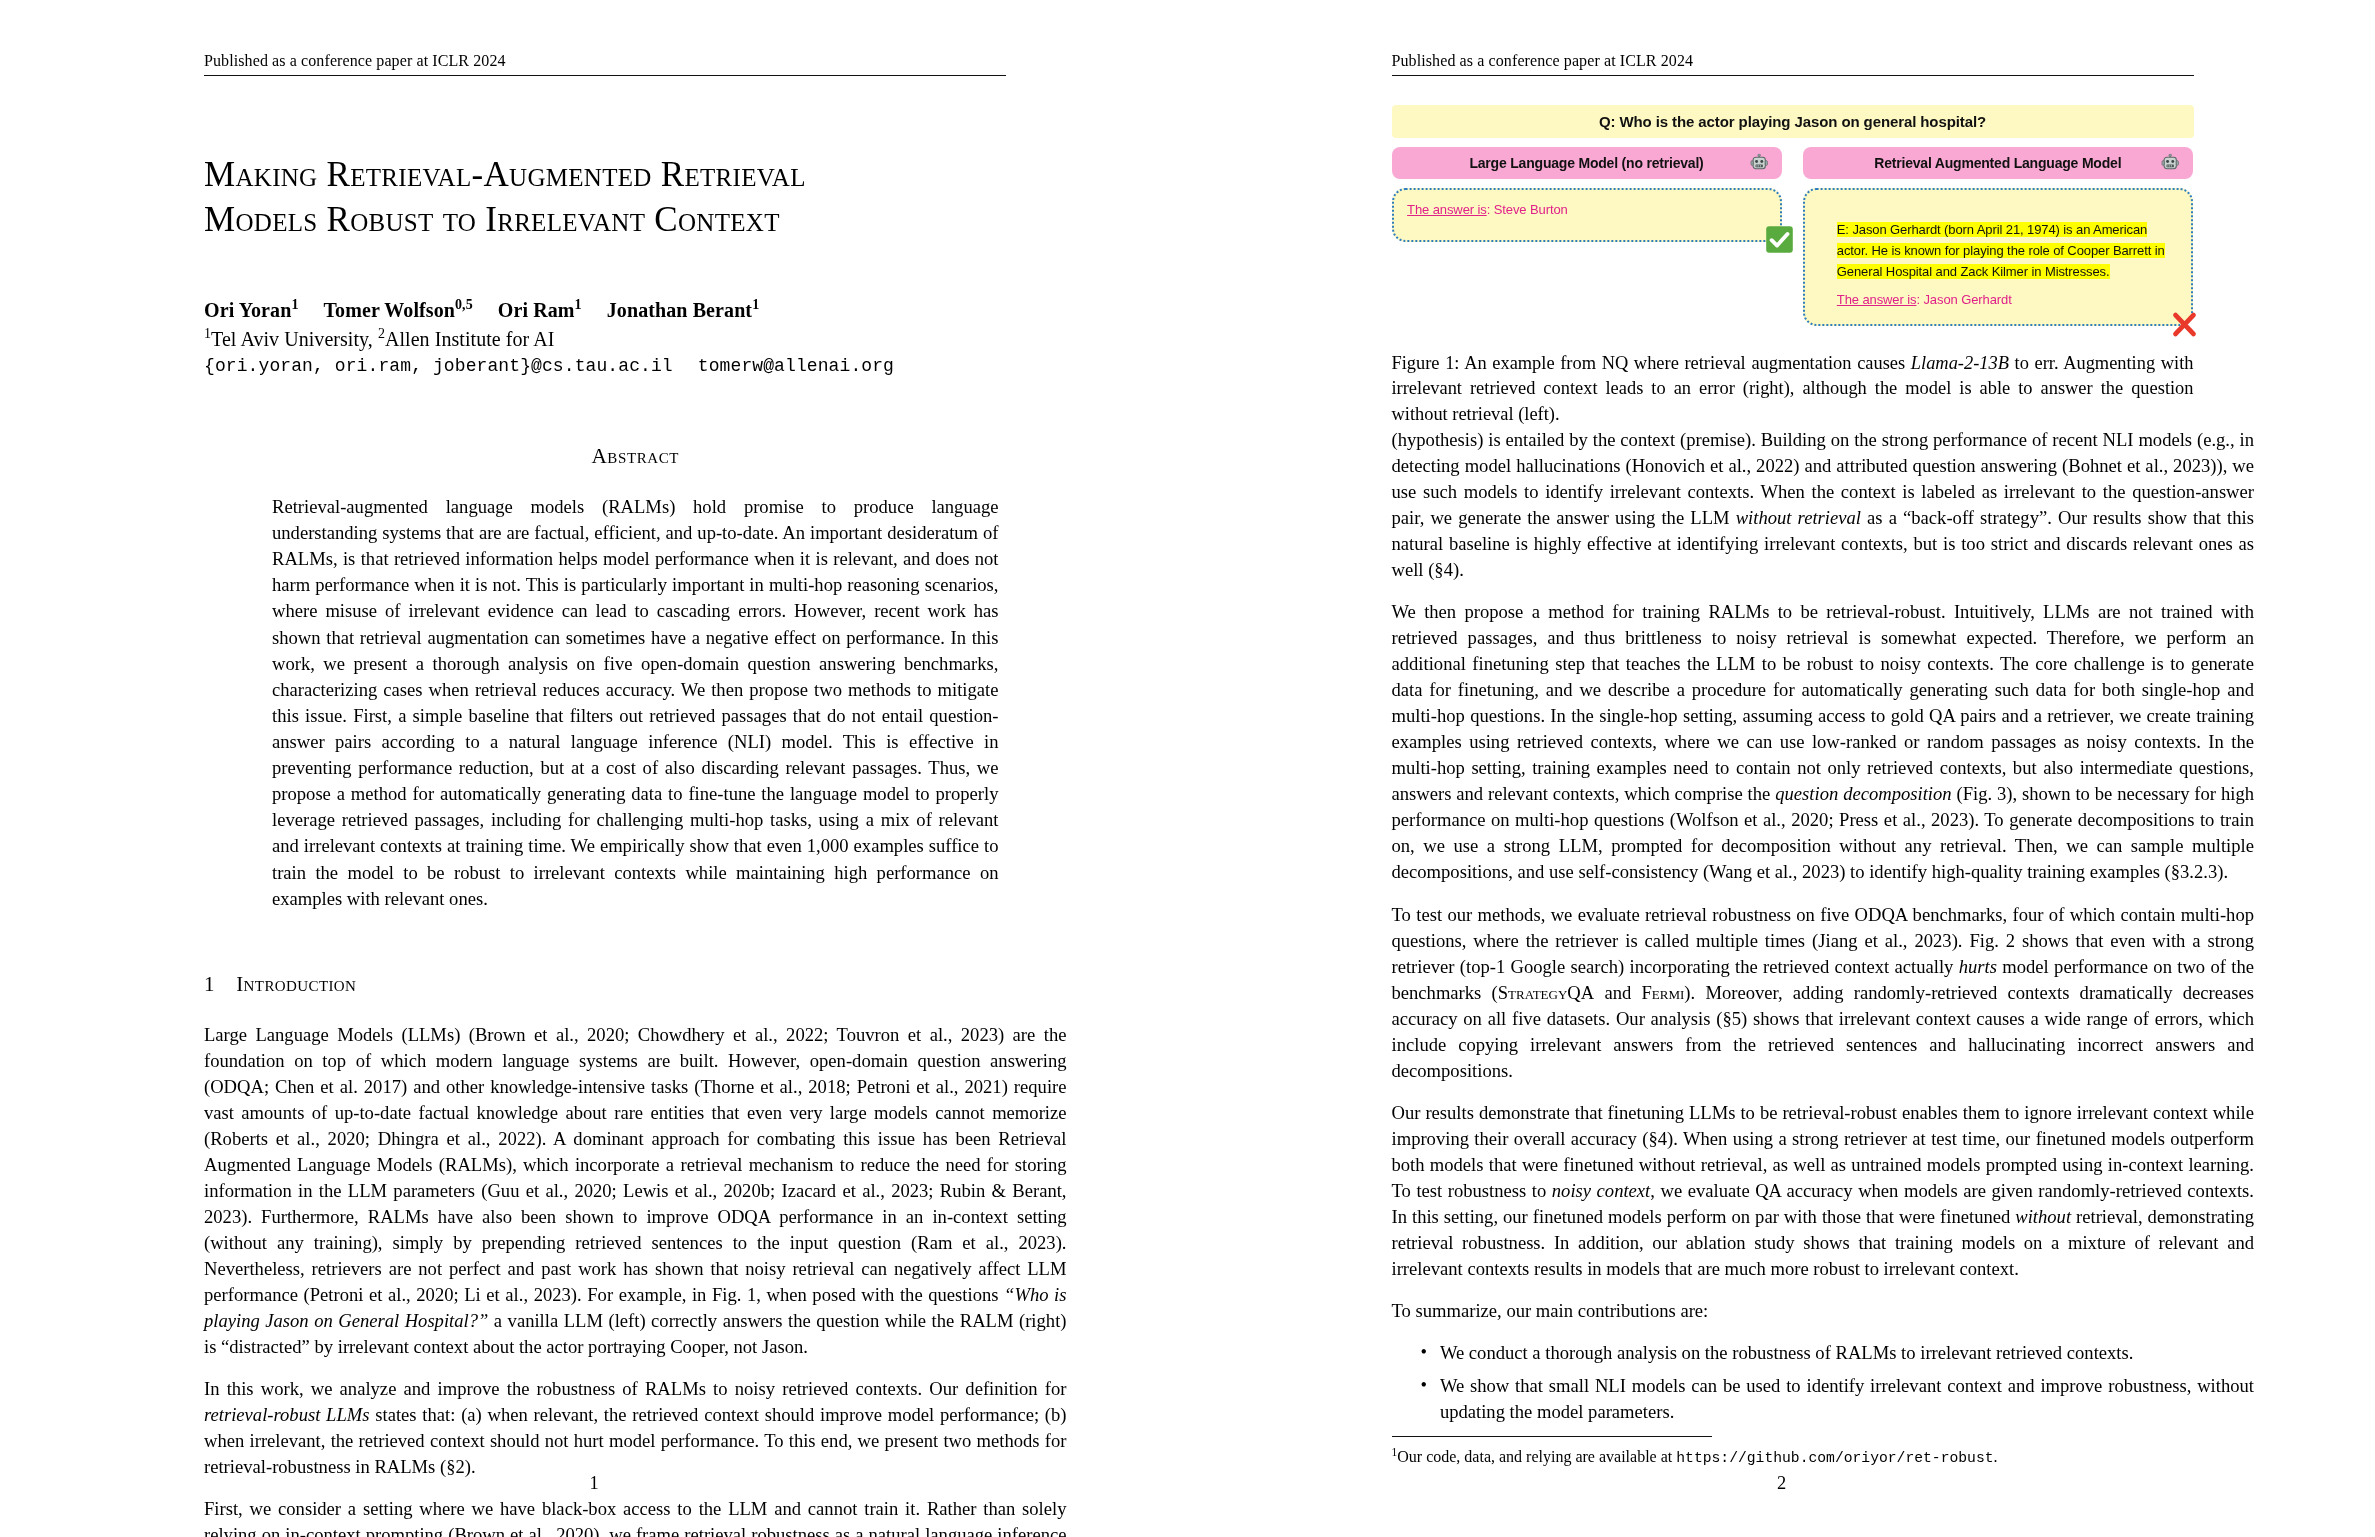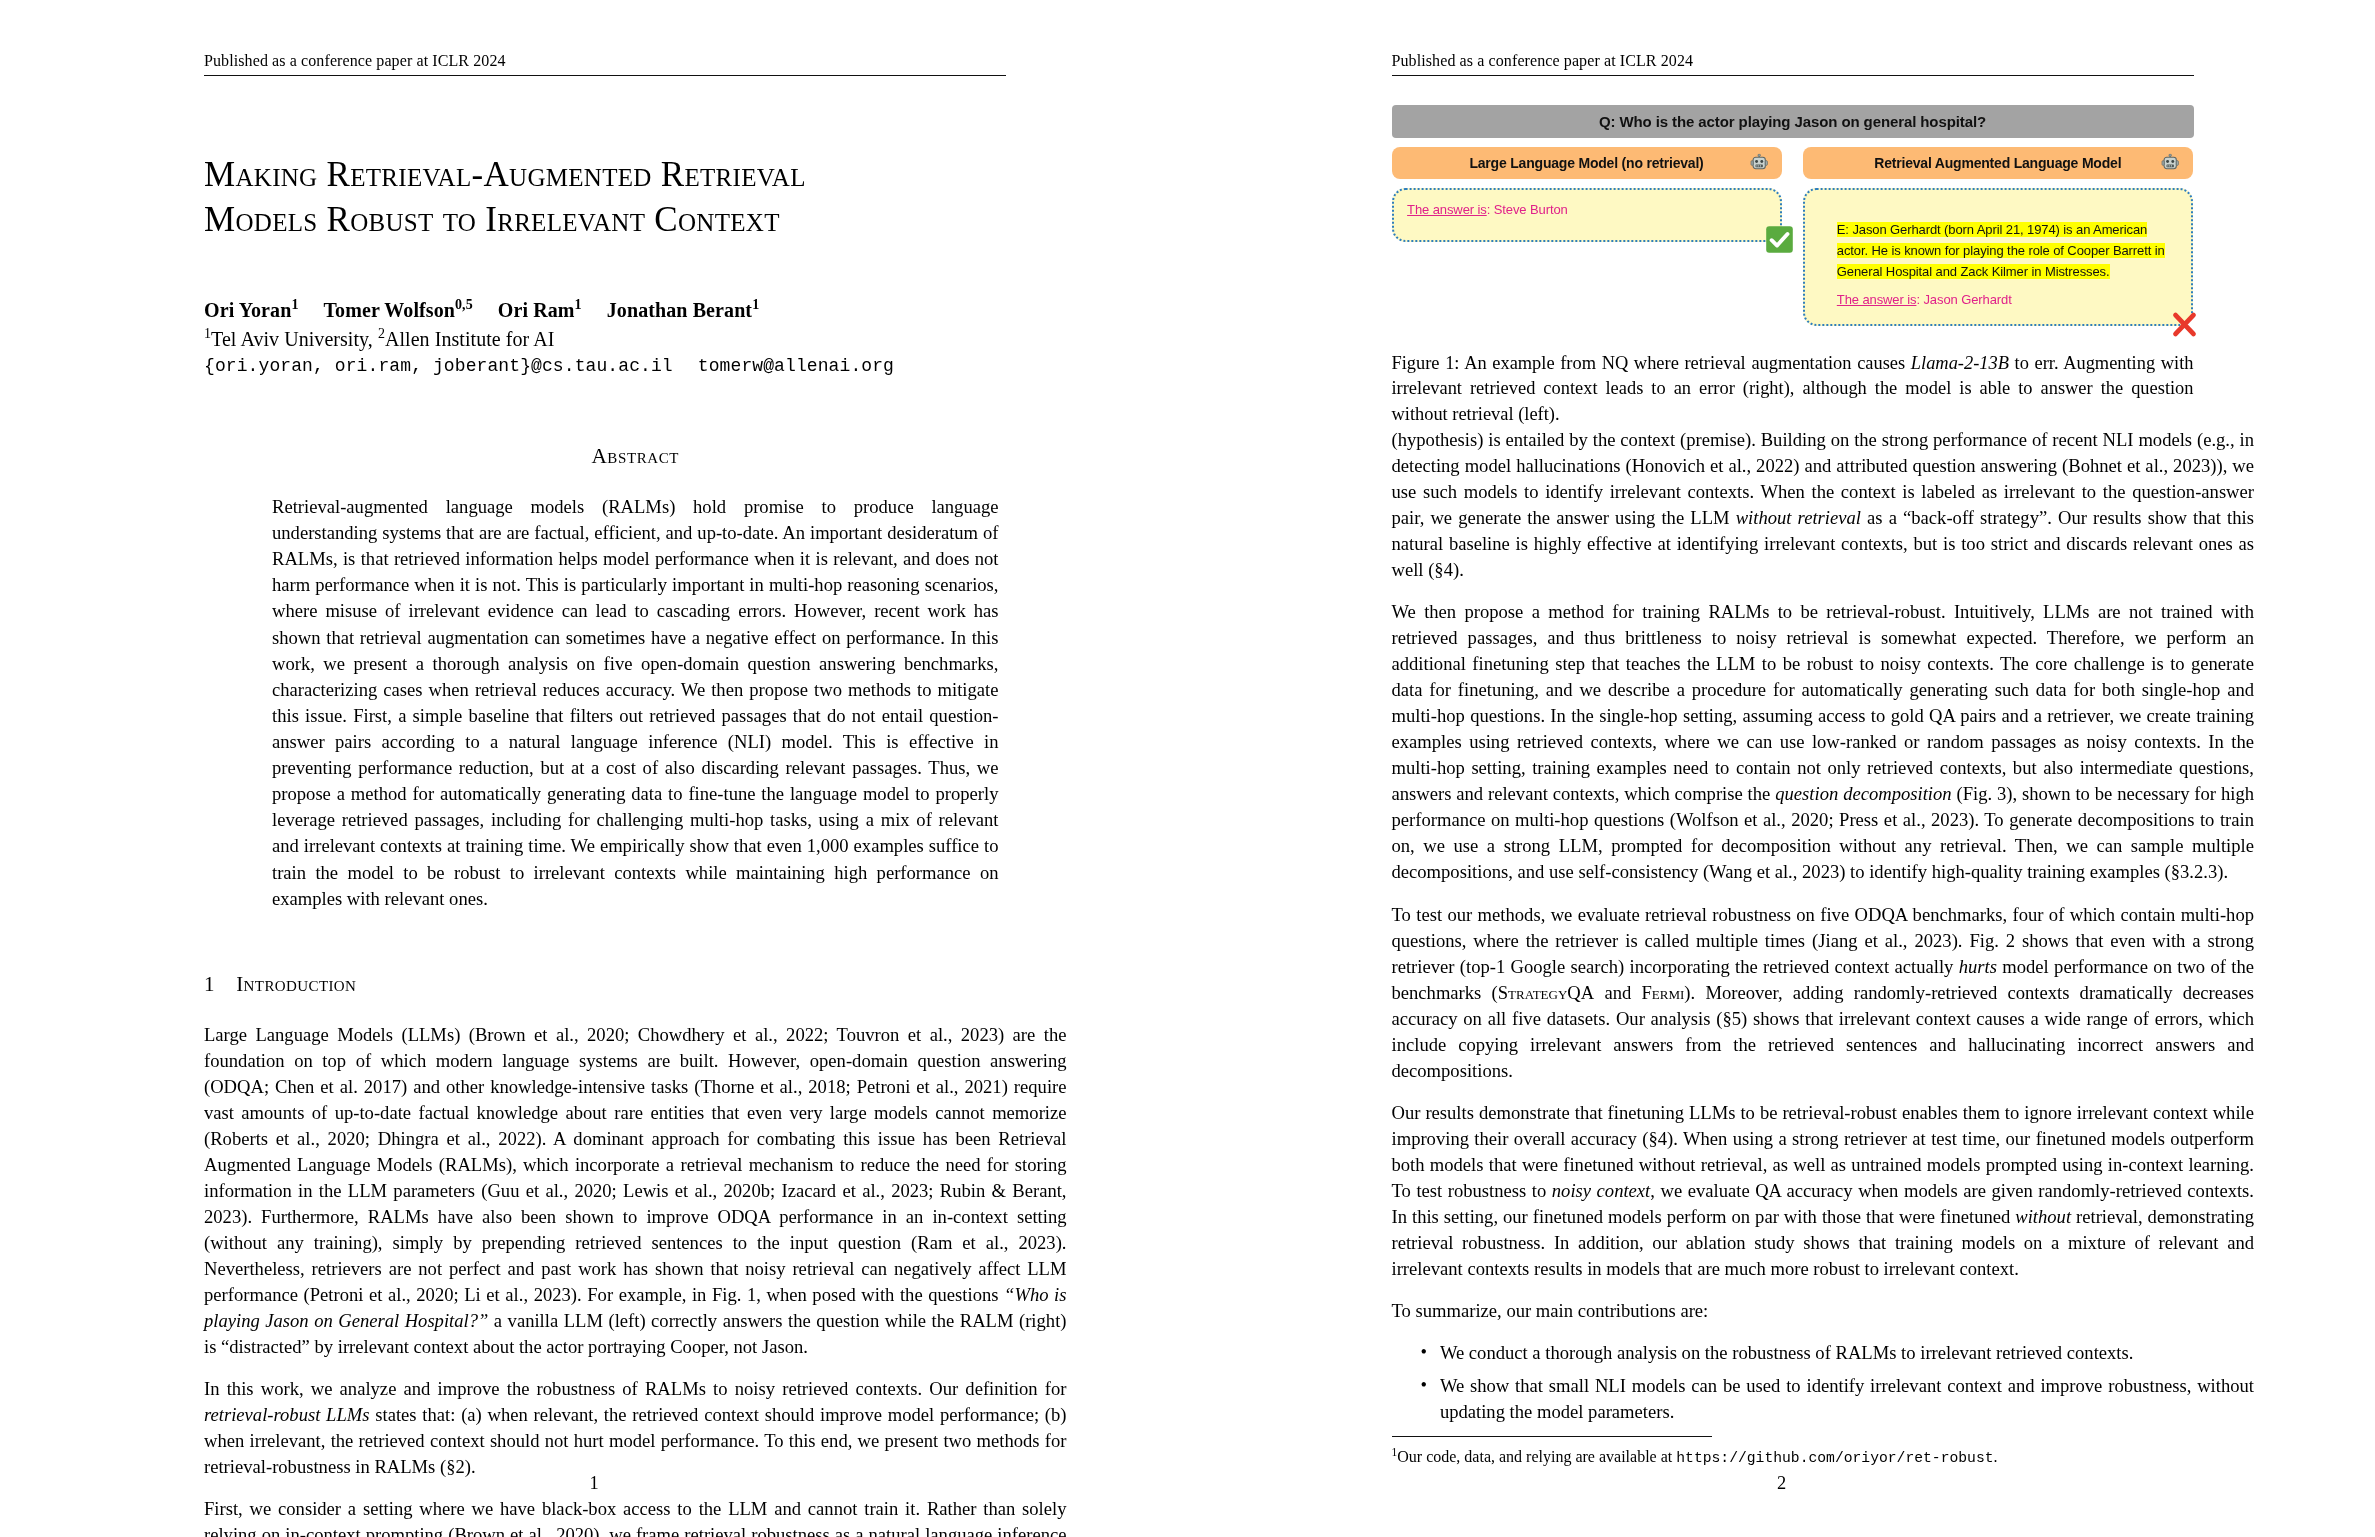--- a/index.html
+++ b/index.html
@@ -113,37 +113,37 @@
     font-size: 18.4px;
   }
 
   
   .figure {
     width: 802px;
     margin-top: 29px;
     font-family: "Liberation Sans", "DejaVu Sans", sans-serif;
   }
   .fig-q {
-    background: #a3a3a3;
+    background: #fef9c3;
     border-radius: 4px;
     text-align: center;
     font-weight: bold;
     font-size: 15px;
     color: #111;
     padding: 7.8px 0 8.7px 0;
     letter-spacing: -0.1px;
   }
   .fig-cols {
     display: flex;
     gap: 21.3px;
     margin-top: 8.7px;
   }
   .fig-col { width: 390px; }
   .fig-hdr {
-    background: #fdba74;
+    background: #f9a8d4;
     border-radius: 8px;
     display: flex;
     align-items: center;
     justify-content: center;
     position: relative;
     height: 32px;
   }
   .fig-hdr .lbl {
     font-weight: bold;
     font-size: 14px;

